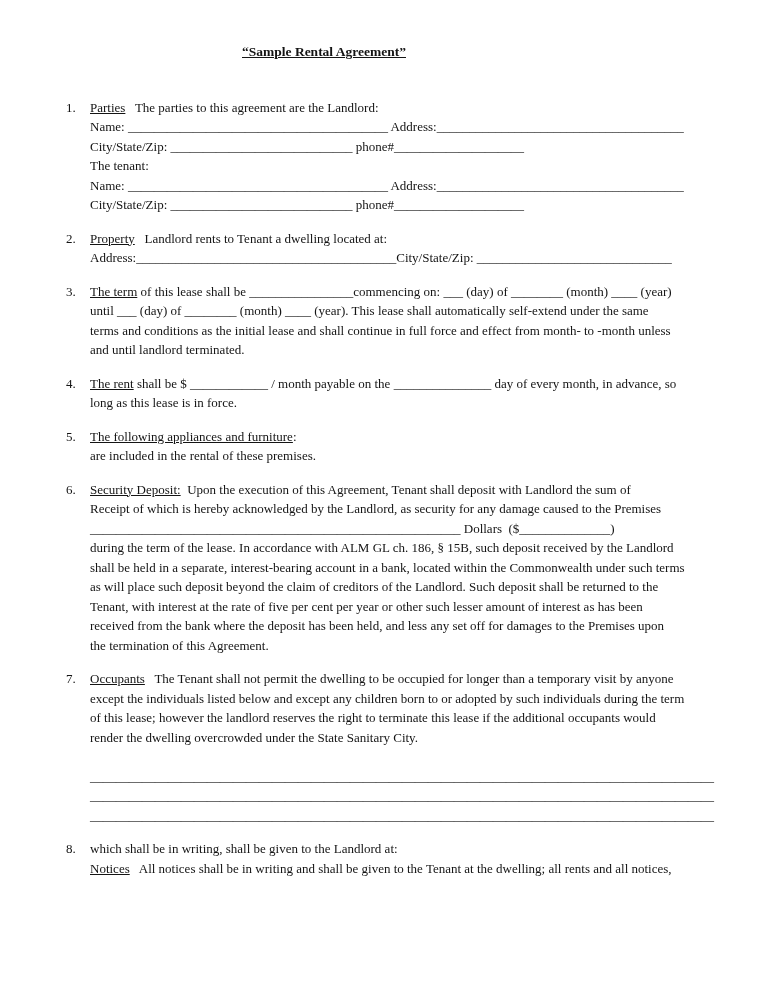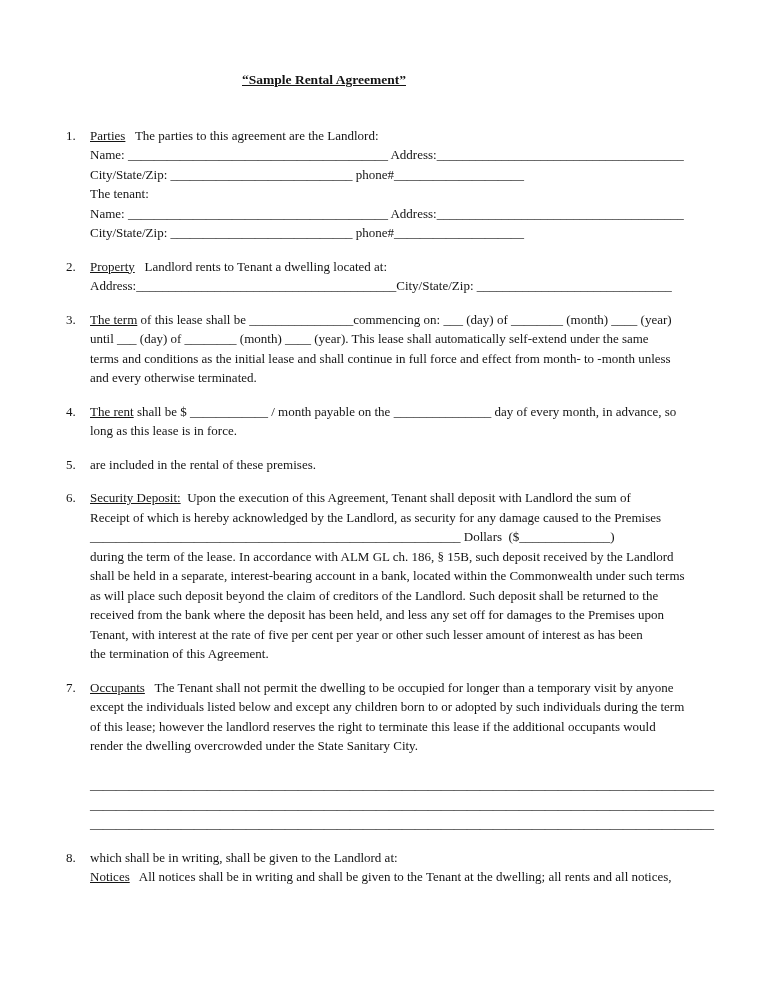--- a/index.html
+++ b/index.html
@@ -6,21 +6,21 @@
     margin: 0;
     padding: 0;
     background: #ffffff;
   }
   .page {
     position: relative;
     width: 638px;
     min-height: 994px;
     box-sizing: border-box;
     background: #ffffff;
-    padding: 56px 46px 40px 66px;
+    padding: 28px 46px 40px 66px;
     font-family: "Liberation Serif", "DejaVu Serif", serif;
     font-size: 13px;
     line-height: 19.5px;
     color: #141414;
   }
   .title {
     text-align: center;
     font-weight: bold;
     text-decoration: underline;
     font-size: 13.5px;
@@ -72,47 +72,48 @@
           <div class="line"><span class="u">Property</span><span>   Landlord rents to Tenant a dwelling located at:</span></div>
           <div class="line"><span>Address:________________________________________City/State/Zip: ______________________________</span></div>
         </div>
       </div>
       <div class="sec">
         <div class="num">3.</div>
         <div class="secbody">
           <div class="line"><span class="u">The term</span><span> of this lease shall be ________________commencing on: ___ (day) of ________ (month) ____ (year)</span></div>
           <div class="line"><span>until ___ (day) of ________ (month) ____ (year). This lease shall automatically self-extend under the same</span></div>
           <div class="line"><span>terms and conditions as the initial lease and shall continue in full force and effect from month- to -month unless</span></div>
-          <div class="line"><span>and every otherwise terminated.</span></div>
+          <div class="line"><span>and until landlord terminated.</span></div>
         </div>
       </div>
       <div class="sec">
         <div class="num">4.</div>
         <div class="secbody">
           <div class="line"><span class="u">The rent</span><span> shall be $ ____________ / month payable on the _______________ day of every month, in advance, so</span></div>
           <div class="line"><span>long as this lease is in force.</span></div>
         </div>
       </div>
       <div class="sec">
         <div class="num">5.</div>
         <div class="secbody">
+          <div class="line"><span class="u">The following appliances and furniture</span><span>:</span></div>
           <div class="line"><span>are included in the rental of these premises.</span></div>
         </div>
       </div>
       <div class="sec">
         <div class="num">6.</div>
         <div class="secbody">
           <div class="line"><span class="u">Security Deposit:</span><span>  Upon the execution of this Agreement, Tenant shall deposit with Landlord the sum of</span></div>
           <div class="line"><span>Receipt of which is hereby acknowledged by the Landlord, as security for any damage caused to the Premises</span></div>
           <div class="line"><span>_________________________________________________________ Dollars  ($______________)</span></div>
           <div class="line"><span>during the term of the lease. In accordance with ALM GL ch. 186, § 15B, such deposit received by the Landlord</span></div>
           <div class="line"><span>shall be held in a separate, interest-bearing account in a bank, located within the Commonwealth under such terms</span></div>
           <div class="line"><span>as will place such deposit beyond the claim of creditors of the Landlord. Such deposit shall be returned to the</span></div>
+          <div class="line"><span>Tenant, with interest at the rate of five per cent per year or other such lesser amount of interest as has been</span></div>
           <div class="line"><span>received from the bank where the deposit has been held, and less any set off for damages to the Premises upon</span></div>
-          <div class="line"><span>Tenant, with interest at the rate of five per cent per year or other such lesser amount of interest as has been</span></div>
           <div class="line"><span>the termination of this Agreement.</span></div>
         </div>
       </div>
       <div class="sec">
         <div class="num">7.</div>
         <div class="secbody">
           <div class="line"><span class="u">Occupants</span><span>   The Tenant shall not permit the dwelling to be occupied for longer than a temporary visit by anyone</span></div>
           <div class="line"><span>except the individuals listed below and except any children born to or adopted by such individuals during the term</span></div>
           <div class="line"><span>of this lease; however the landlord reserves the right to terminate this lease if the additional occupants would</span></div>
           <div class="line"><span>render the dwelling overcrowded under the State Sanitary City.</span></div>

